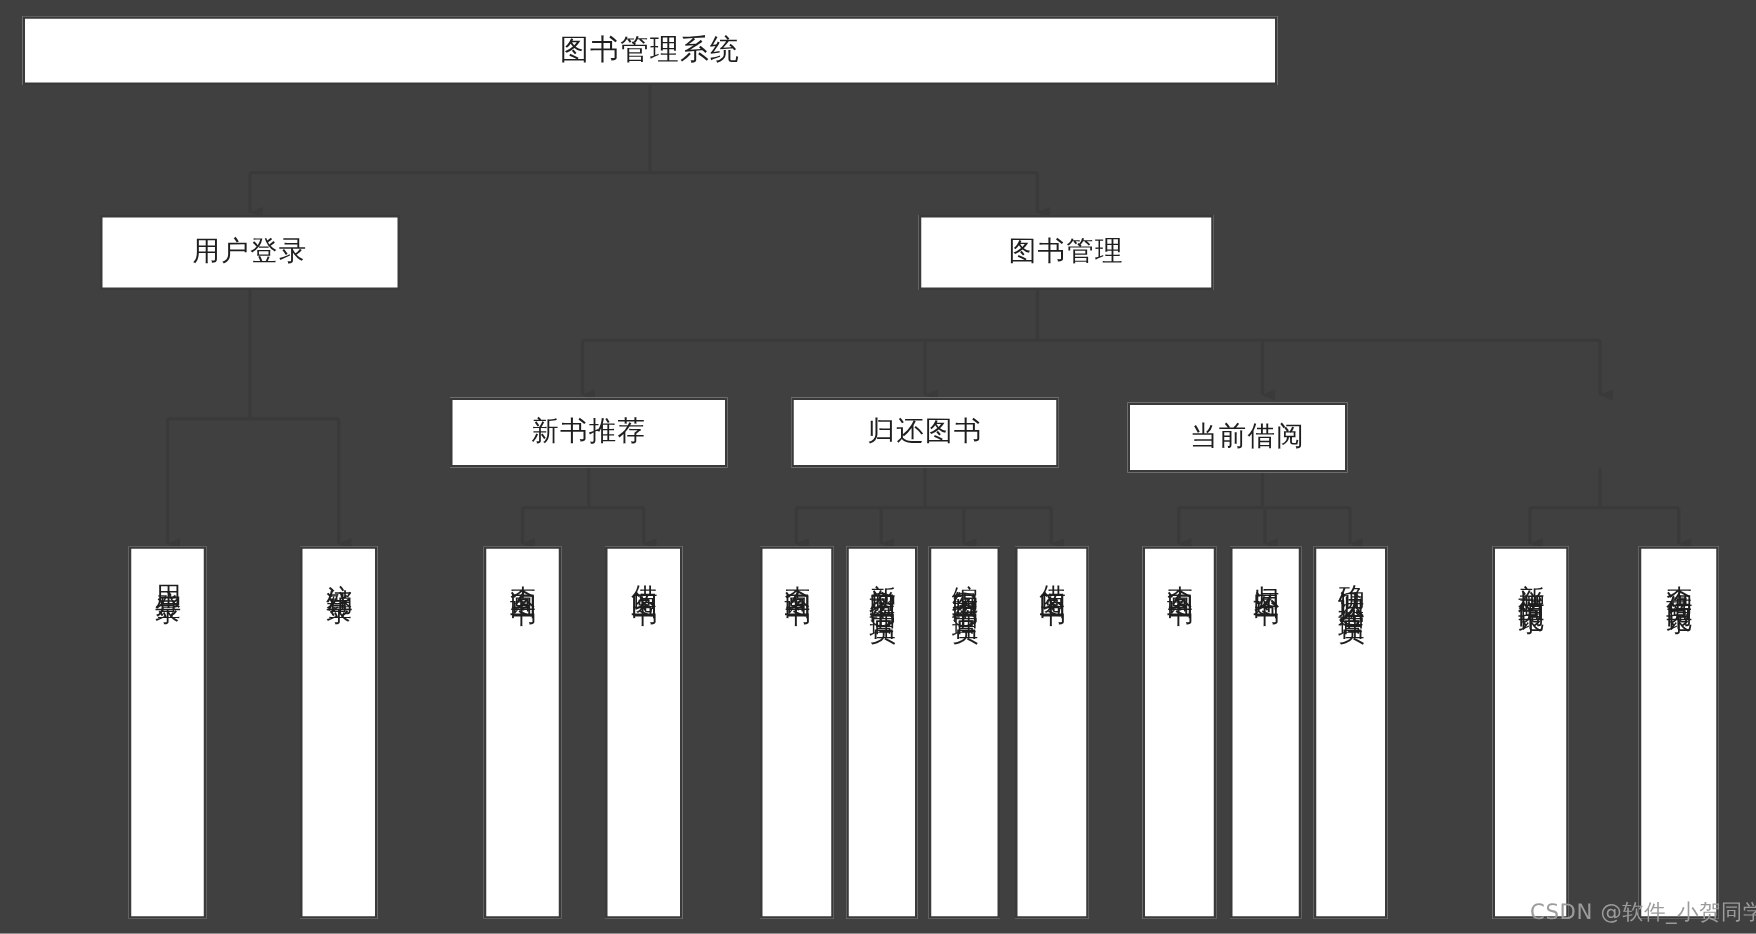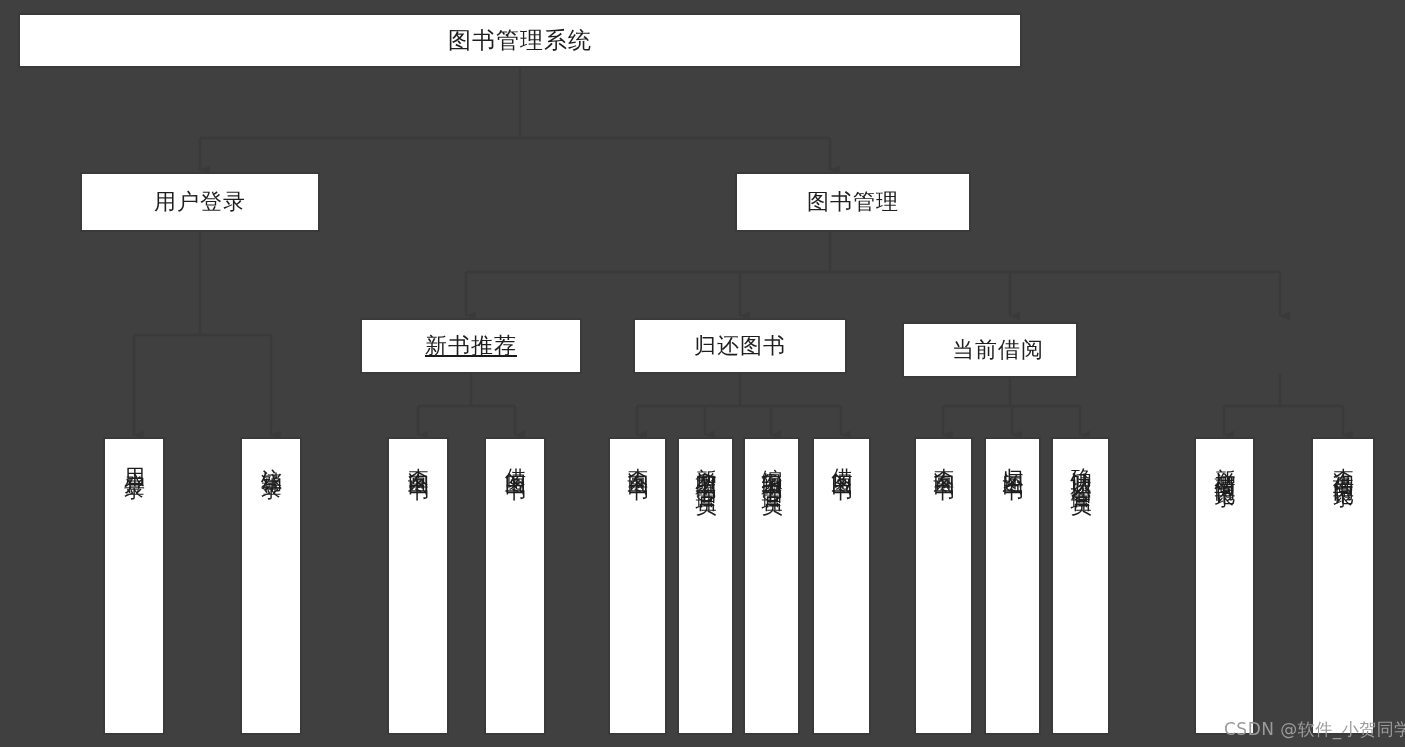--- a/index.html
+++ b/index.html
@@ -137,21 +137,21 @@
   </div>
 
   <div class="node horizontal" style="left:80px; top:172px; width:240px; height:60px;">
     <span class="node-label">用户登录</span>
   </div>
 
   <div class="node horizontal" style="left:712px; top:172px; width:236px; height:60px;margin-left:23px;">
     <span class="node-label">图书管理</span>
   </div>
 
-  <div class="node horizontal" style="left:360px; top:318px; width:222px; height:56px;text-decoration:underline;">
+  <div class="node horizontal" style="left:360px; top:318px; width:222px; height:56px;">
     <span class="node-label">新书推荐</span>
   </div>
 
   <div class="node horizontal" style="left:633px; top:318px; width:214px; height:56px;">
     <span class="node-label">归还图书</span>
   </div>
 
   <div class="node horizontal" style="left:902px; top:322px; width:176px; height:56px;padding-left:16px;">
     <span class="node-label">当前借阅</span>
   </div>

